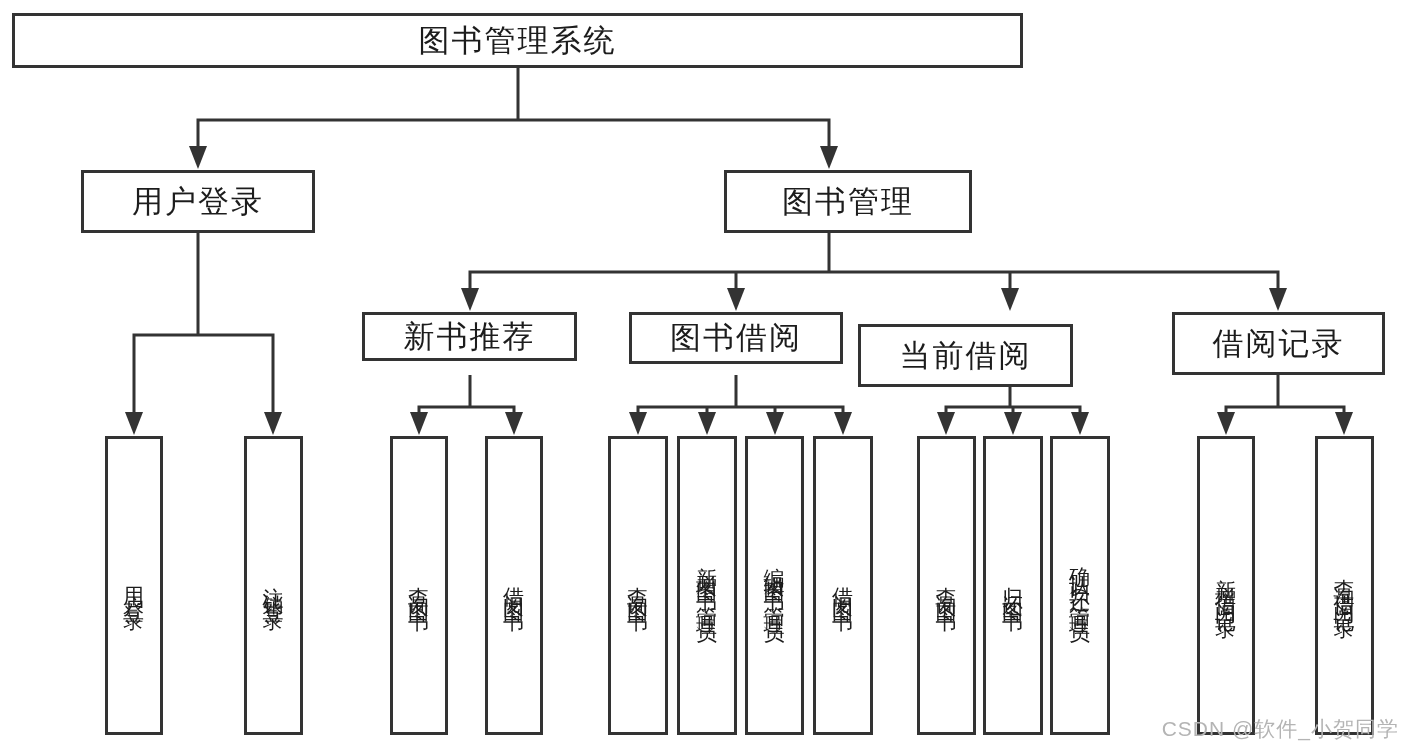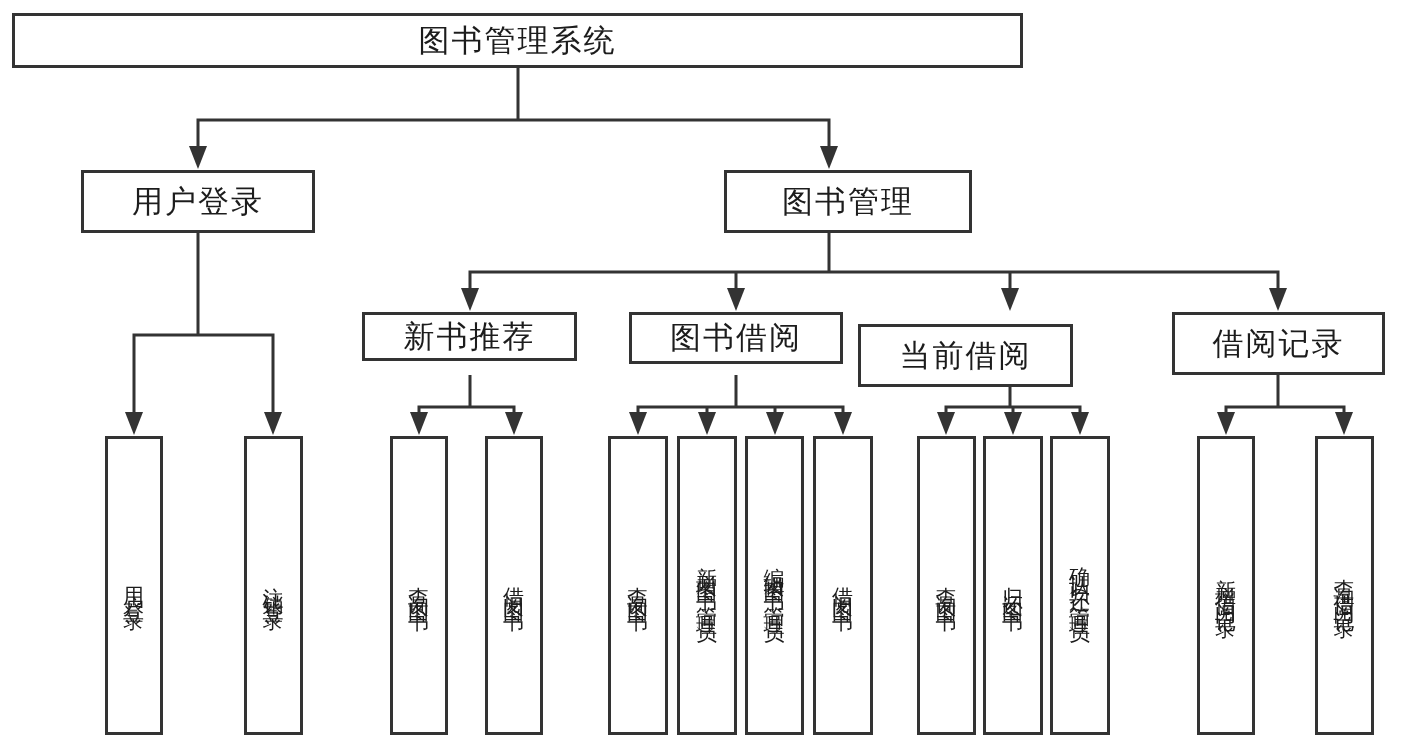--- a/index.html
+++ b/index.html
@@ -142,13 +142,14 @@
       <span>确认归还（管理员）</span>
     </div>
 
   <div class="node v leaf" id="l-e1">
       <span>新增借阅记录</span>
     </div>
   <div class="node v leaf" id="l-e2">
       <span>查询借阅记录</span>
     </div>
 
+  <div class="watermark">CSDN @软件_小贺同学</div>
 </div>
 
 </body></html>

